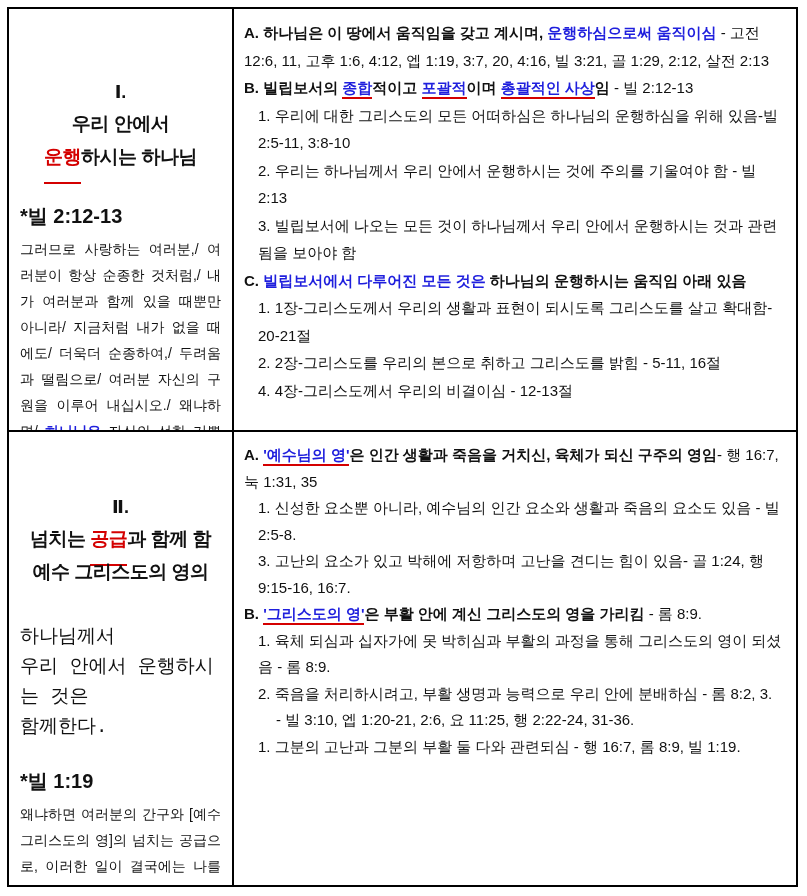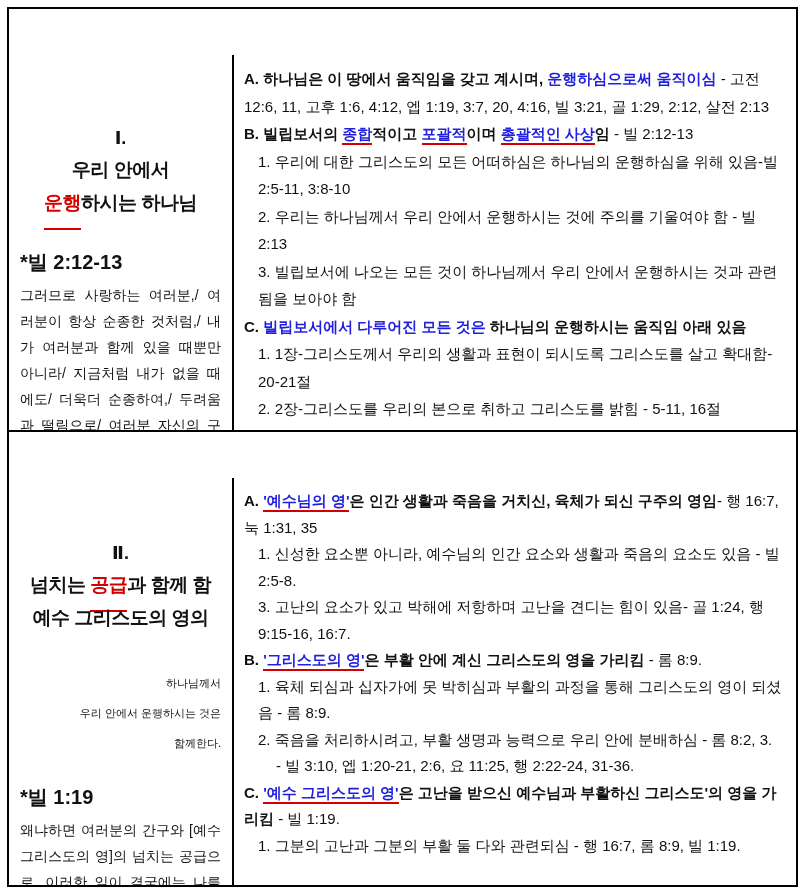--- a/index.html
+++ b/index.html
@@ -6,34 +6,34 @@
   html,body{ margin:0; padding:0; background:#fff; }
   body{
     width:807px; height:896px; position:relative; overflow:hidden;
     font-family:"Liberation Sans","DejaVu Sans",sans-serif; color:var(--ink);
   }
   .sheet{
     position:absolute; left:7px; top:7px; width:791px; height:880px;
     border:2px solid #000; box-sizing:border-box;
     display:grid; grid-template-columns:225px 1fr; grid-template-rows:423px 1fr;
   }
-  .cell{ box-sizing:border-box; overflow:hidden;margin-top:46px; }
+  .cell{ box-sizing:border-box; overflow:hidden; }
   .cell.cleft{ border-right:2px solid #000; }
   .cell.ctop{ border-bottom:2px solid #000; }
 
   
   .leftpane{ padding:0 11px; display:flex; flex-direction:column; }
   .title-block{ text-align:center; font-weight:bold; }
   .t1 .title-block{ margin-top:68px; }
   .t2 .title-block{ margin-top:60px; }
   .numeral{ font-size:18px; line-height:30px; font-weight:bold; }
   .title-line{ font-size:19px; line-height:33px; font-weight:bold; letter-spacing:-0.5px; }
   .verse-ref{ font-weight:bold; font-size:20px; margin-top:30px; text-align:left; }
   .verse-text{ margin:6px 0 0 0; font-size:14px; line-height:26px; text-align:justify; }
-  .summary{ text-align:right; font-size:11px; line-height:30px; margin-top:34px; }
+  .summary{ text-align:left; font-size:19px; line-height:30px; margin-top:34px;font-family:Liberation Mono, monospace; }
   .t2 .verse-ref{ margin-top:26px; }
 
   
   .outline{ padding:10px 8px 0 8px; font-size:15px; }
   .o1 .oline{ line-height:27.5px; }
   .o2 .oline{ line-height:26.5px; }
   .oline{ white-space:normal; }
   .lvl0{ padding-left:2px; }
   .lvl1{ padding-left:16px; }
   .lvl2{ padding-left:34px; }
@@ -88,17 +88,16 @@
   </div>
 
   <div class="cell outline o2">
       <div class="oline lvl0"><span class="s-b">A. </span><span class="s-blueu">'예수님의 영'</span><span class="s-b">은 인간 생활과 죽음을 거치신, 육체가 되신 구주의 영임</span><span>- 행 16:7, 눅 1:31, 35</span></div>
       <div class="oline lvl1"><span>1. 신성한 요소뿐 아니라, 예수님의 인간 요소와 생활과 죽음의 요소도 있음 - 빌 2:5-8.</span></div>
       <div class="oline lvl1"><span>3. 고난의 요소가 있고 박해에 저항하며 고난을 견디는 힘이 있음- 골 1:24, 행 9:15-16, 16:7.</span></div>
       <div class="oline lvl0"><span class="s-b">B. </span><span class="s-blueu">'그리스도의 영'</span><span class="s-b">은 부활 안에 계신 그리스도의 영을 가리킴</span><span> - 롬 8:9.</span></div>
       <div class="oline lvl1"><span>1. 육체 되심과 십자가에 못 박히심과 부활의 과정을 통해 그리스도의 영이 되셨음 - 롬 8:9.</span></div>
       <div class="oline lvl1"><span>2. 죽음을 처리하시려고, 부활 생명과 능력으로 우리 안에 분배하심 - 롬 8:2, 3.</span></div>
       <div class="oline lvl2"><span>- 빌 3:10, 엡 1:20-21, 2:6, 요 11:25, 행 2:22-24, 31-36.</span></div>
-      <div class="oline lvl0"><span class="s-b">C. </span><span class="s-blueu">'예수 그리스도의 영'</span><span class="s-b">은 고난을 받으신 예수님과 부활하신 그리스도'의 영을 가리킴</span><span> - 빌 1:19.</span></div>
       <div class="oline lvl1"><span>1. 그분의 고난과 그분의 부활 둘 다와 관련되심 - 행 16:7, 롬 8:9, 빌 1:19.</span></div>
     </div>
 
 </div>
 
 </body></html>

